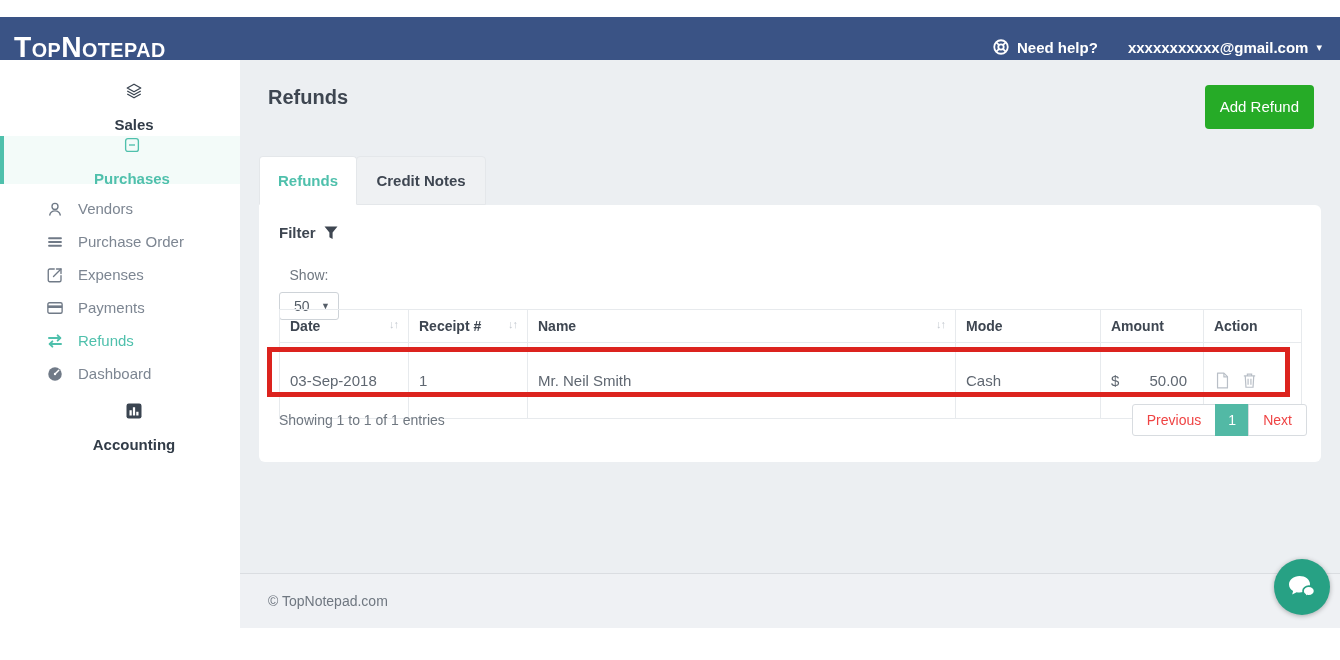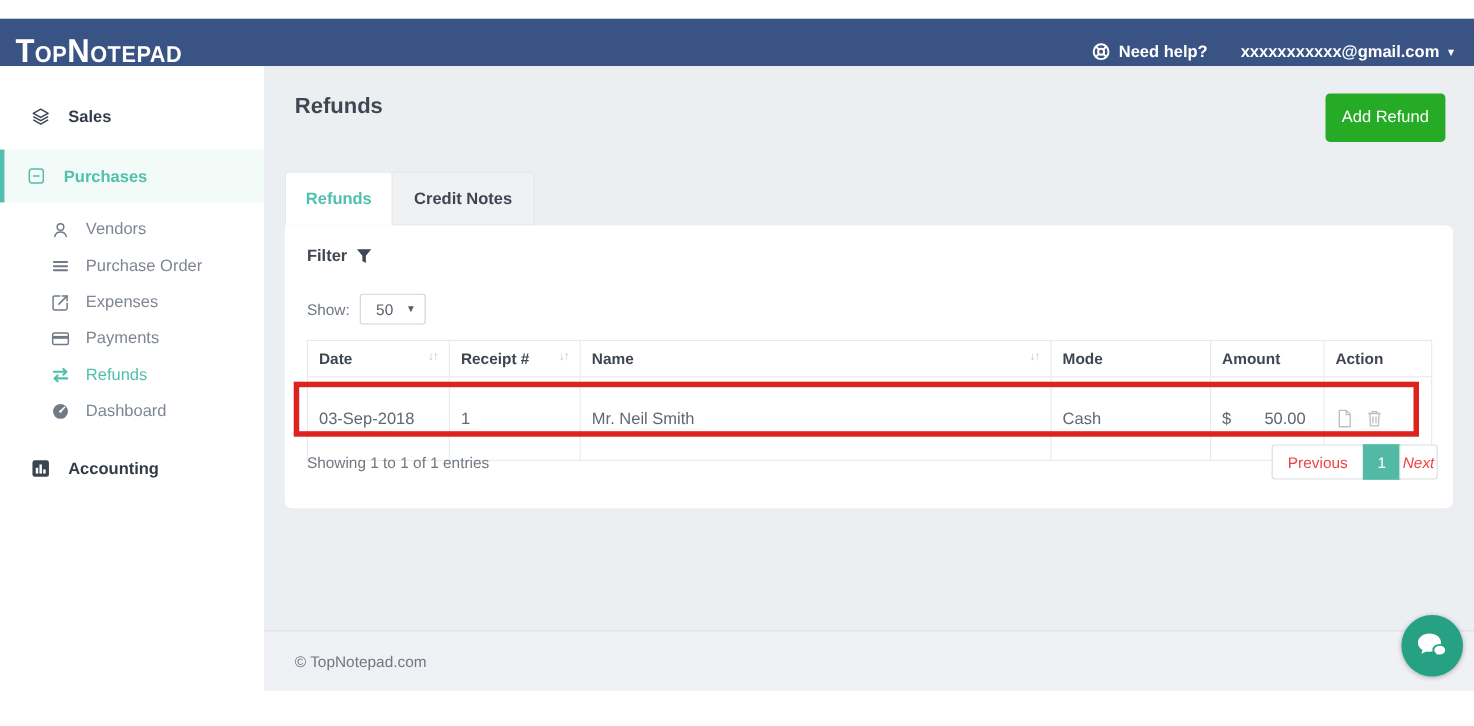--- a/index.html
+++ b/index.html
@@ -24,21 +24,21 @@
   .header-right { display:flex; align-items:center; gap:30px; }
   .help { display:flex; align-items:center; gap:7px; color:#fff; font-size:15px; font-weight:bold; cursor:pointer; }
   .account { display:flex; align-items:center; gap:8px; color:#fff; font-size:15px; font-weight:bold; cursor:pointer; }
   .caret { font-size:11px; color:#fff; }
 
   
   .sidebar {
     position:absolute; top:60px; left:0; width:240px; height:568px; background:#fff;
   }
   .side-item { display:flex; align-items:center; cursor:pointer; font-size:15px; }
-  .side-section { padding-left:28px; height:48px; gap:16px; font-weight:bold; color:#323c48; }
+  .side-section { padding-left:28px; height:48px; gap:16px; font-weight:bold; color:#323c48;flex-direction:column; }
   .side-section.first { margin-top:22px; }
   .side-section.active {
     background:#f3fbf9; border-left:4px solid #4fc0ac; padding-left:20px;
     color:#4fc0ac; margin-top:6px;
   }
   .side-sub { padding-left:46px; height:33px; gap:14px; color:#7d8692; }
   .side-sub.first { margin-top:8px;align-items:center; }
   .side-sub.active { color:#4fc0ac; }
   .side-section.accounting { margin-top:12px; }
   .icon16 { width:18px; height:18px; display:inline-flex; align-items:center; justify-content:center; flex:0 0 18px; }
@@ -65,21 +65,21 @@
   .tab.t1 { width:130px; margin-left:-1px; }
   .tab.active { background:#fff; color:#4fc0ac; border-bottom:1px solid #fff; z-index:2; }
 
   .card {
     position:absolute; top:145px; left:19px; width:1062px; height:257px;
     background:#fff; border-radius:0 6px 6px 6px; z-index:1;
   }
   .filter-row { position:absolute; top:19px; left:20px; display:flex; align-items:center; gap:8px;
     font-size:15px; font-weight:bold; color:#3e4651; cursor:pointer; }
   .show-row { position:absolute; top:62px; left:20px; display:flex; align-items:center; gap:9px;
-    font-size:14px; color:#6f7780; }
+    font-size:14px; color:#6f7780;flex-direction:column; }
   .show-select {
     width:60px; height:28px; border:1px solid #ced3d8; border-radius:3px; background:#fff;
     display:flex; align-items:center; justify-content:space-between; padding:0 8px 0 14px;
     font-size:14px; color:#555e68; cursor:pointer;
   }
   .show-select .caret2 { font-size:9px; color:#555e68; }
 
   table.data {
     position:absolute; top:104px; left:20px; width:1022px;
     border-collapse:collapse; table-layout:fixed; font-size:15px;
@@ -99,21 +99,21 @@
 
   .summary { position:absolute; left:20px; top:207px; font-size:14px; color:#6f7780; }
   .pagination { position:absolute; right:14px; top:199px; display:flex; }
   .page-btn {
     height:32px; border:1px solid #d8dce0; background:#fff; color:#ef4444;
     font-size:14px; display:flex; align-items:center; justify-content:center;
     cursor:pointer;
   }
   .page-btn.prev { padding:0 14px; border-radius:3px 0 0 3px; }
   .page-btn.num { width:34px; background:#52b9a5; border-color:#52b9a5; color:#fff; margin-left:-1px; }
-  .page-btn.next { padding:0 2px; border-radius:0 3px 3px 0; margin-left:-1px;font-style:italic; }
+  .page-btn.next { padding:0 14px; border-radius:0 3px 3px 0; margin-left:-1px; }
 
   
   .footer {
     position:absolute; top:573px; left:240px; width:1100px; height:55px;
     background:#eff1f4; border-top:1px solid #dadde1;
     display:flex; align-items:center; padding-left:28px;
     font-size:14px; color:#6f7780;
   }
   .chat-btn {
     position:absolute; left:1274px; top:559px; width:56px; height:56px;

